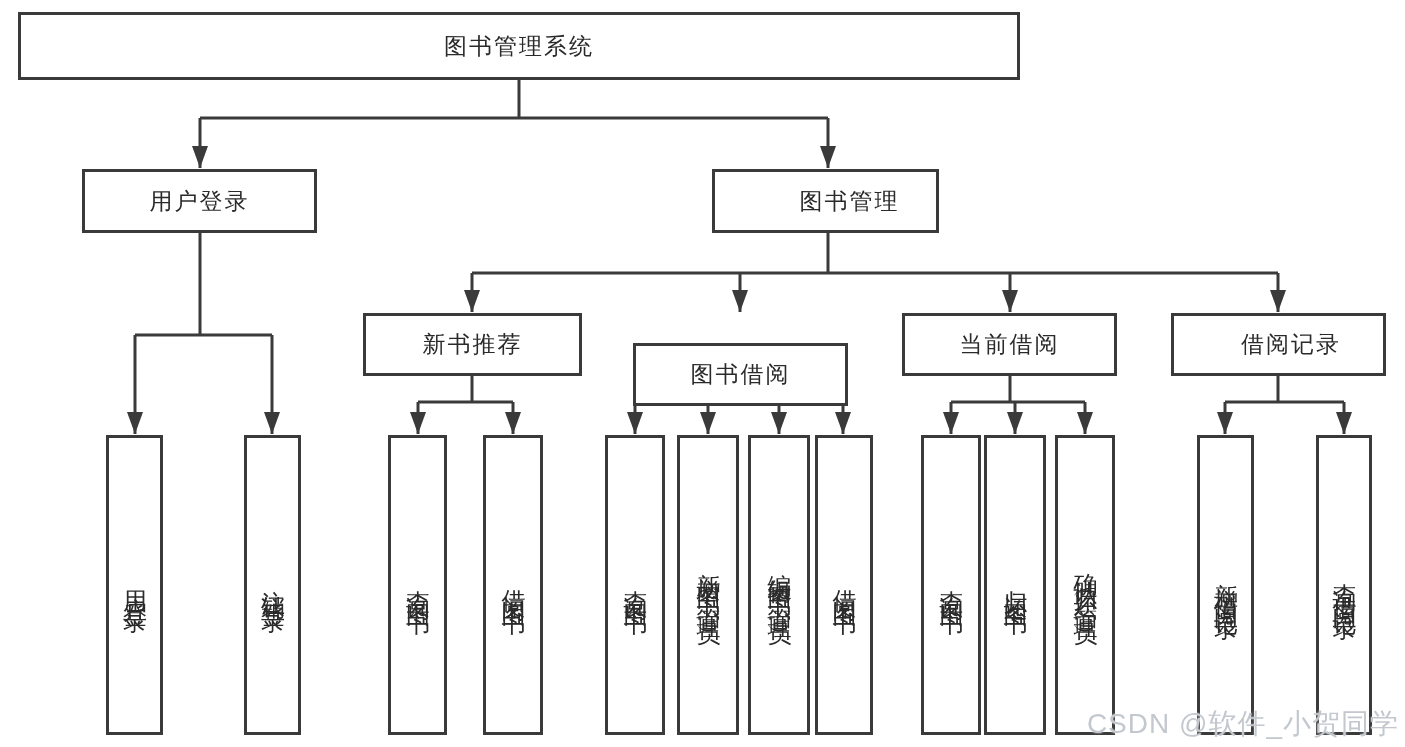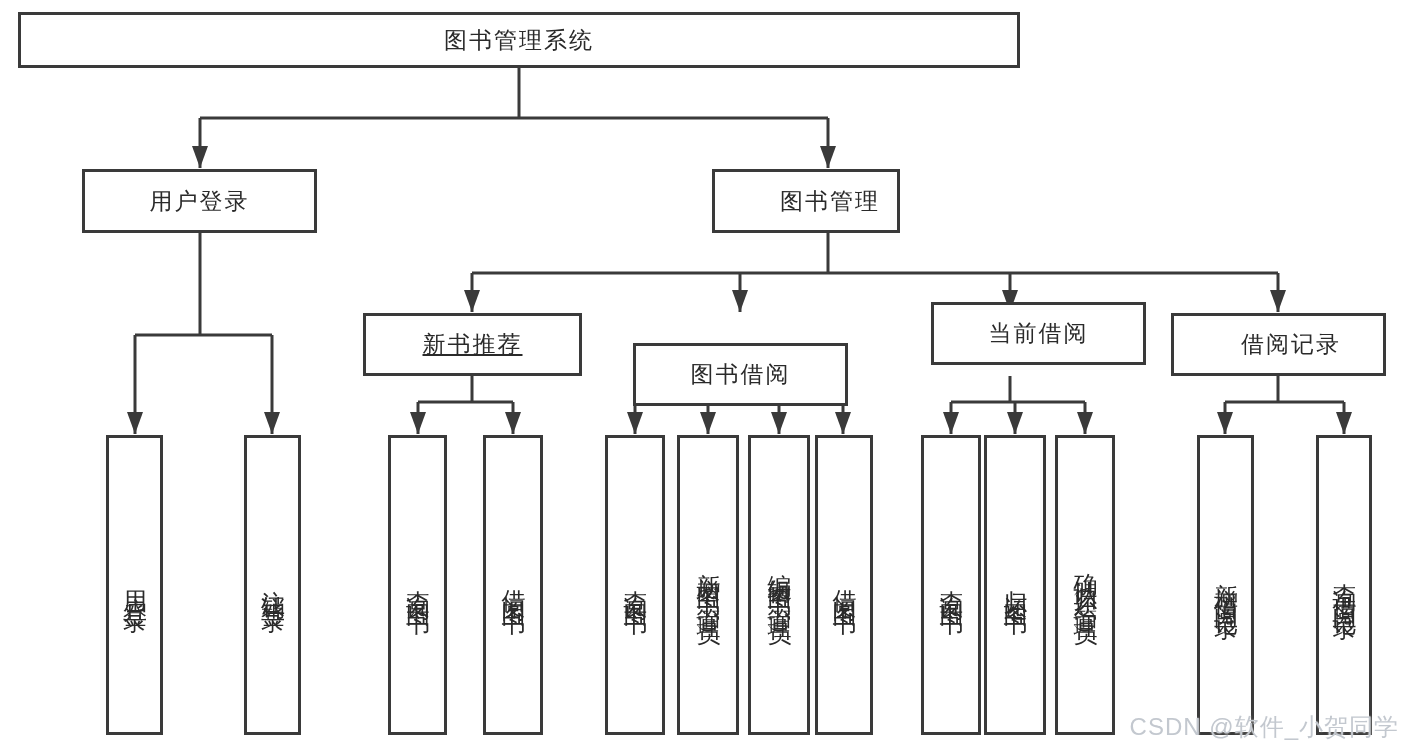--- a/index.html
+++ b/index.html
@@ -42,21 +42,21 @@
     writing-mode: vertical-rl;
     font-size: 24px;
     letter-spacing: 7px;
     line-height: 1.2;
   }
   .watermark {
     position: absolute;
     right: 6px;
     bottom: 4px;
     z-index: 3;
-    font-size: 24px;
+    font-size: 28px;
     letter-spacing: 1px;
     color: #c3c8cf;
     text-shadow: 0 0 2px #ffffff;
     white-space: nowrap;
   }
 </style>
 </head>
 <body>
 
 <div id="stage">
@@ -96,28 +96,28 @@
     <path d="M843,402 V434" fill="none" stroke="#3a3a3a" stroke-width="3" marker-end="url(#arrow)"></path>
 
     <path d="M951,402 V434" fill="none" stroke="#3a3a3a" stroke-width="3" marker-end="url(#arrow)"></path>
     <path d="M1015,402 V434" fill="none" stroke="#3a3a3a" stroke-width="3" marker-end="url(#arrow)"></path>
     <path d="M1085,402 V434" fill="none" stroke="#3a3a3a" stroke-width="3" marker-end="url(#arrow)"></path>
 
     <path d="M1225,402 V434" fill="none" stroke="#3a3a3a" stroke-width="3" marker-end="url(#arrow)"></path>
     <path d="M1344,402 V434" fill="none" stroke="#3a3a3a" stroke-width="3" marker-end="url(#arrow)"></path>
   </svg>
 
-  <div class="node h-node" style="left:18px; top:12px; width:1002px; height:56px;">图书管理系统</div>
+  <div class="node h-node" style="left:18px; top:12px; width:1002px; height:68px;">图书管理系统</div>
 
   <div class="node h-node" style="left:82px; top:169px; width:235px; height:64px;">用户登录</div>
-  <div class="node h-node" style="left:712px; top:169px; width:188px; height:64px;padding-left:48px;">图书管理</div>
+  <div class="node h-node" style="left:712px; top:169px; width:227px; height:64px;padding-left:48px;">图书管理</div>
 
-  <div class="node h-node" style="left:363px; top:313px; width:219px; height:63px;text-decoration:underline;">新书推荐</div>
+  <div class="node h-node" style="left:363px; top:313px; width:219px; height:63px;">新书推荐</div>
   <div class="node h-node" style="left:633px; top:313px; width:215px; height:63px;margin-top:30px;">图书借阅</div>
-  <div class="node h-node" style="left:902px; top:302px; width:215px; height:63px;margin-left:29px;">当前借阅</div>
+  <div class="node h-node" style="left:902px; top:313px; width:215px; height:63px;">当前借阅</div>
   <div class="node h-node" style="left:1171px; top:313px; width:215px; height:63px;padding-left:25px;">借阅记录</div>
 
   <div class="node v-node" style="left:106px; top:435px; width:57px; height:300px;">用户登录</div>
   <div class="node v-node" style="left:244px; top:435px; width:57px; height:300px;">注销登录</div>
 
   <div class="node v-node" style="left:388px; top:435px; width:59px; height:300px;">查询图书</div>
   <div class="node v-node" style="left:483px; top:435px; width:60px; height:300px;">借阅图书</div>
 
   <div class="node v-node" style="left:605px; top:435px; width:60px; height:300px;">查询图书</div>
   <div class="node v-node" style="left:677px; top:435px; width:62px; height:300px;">新增图书（管理员）</div>

